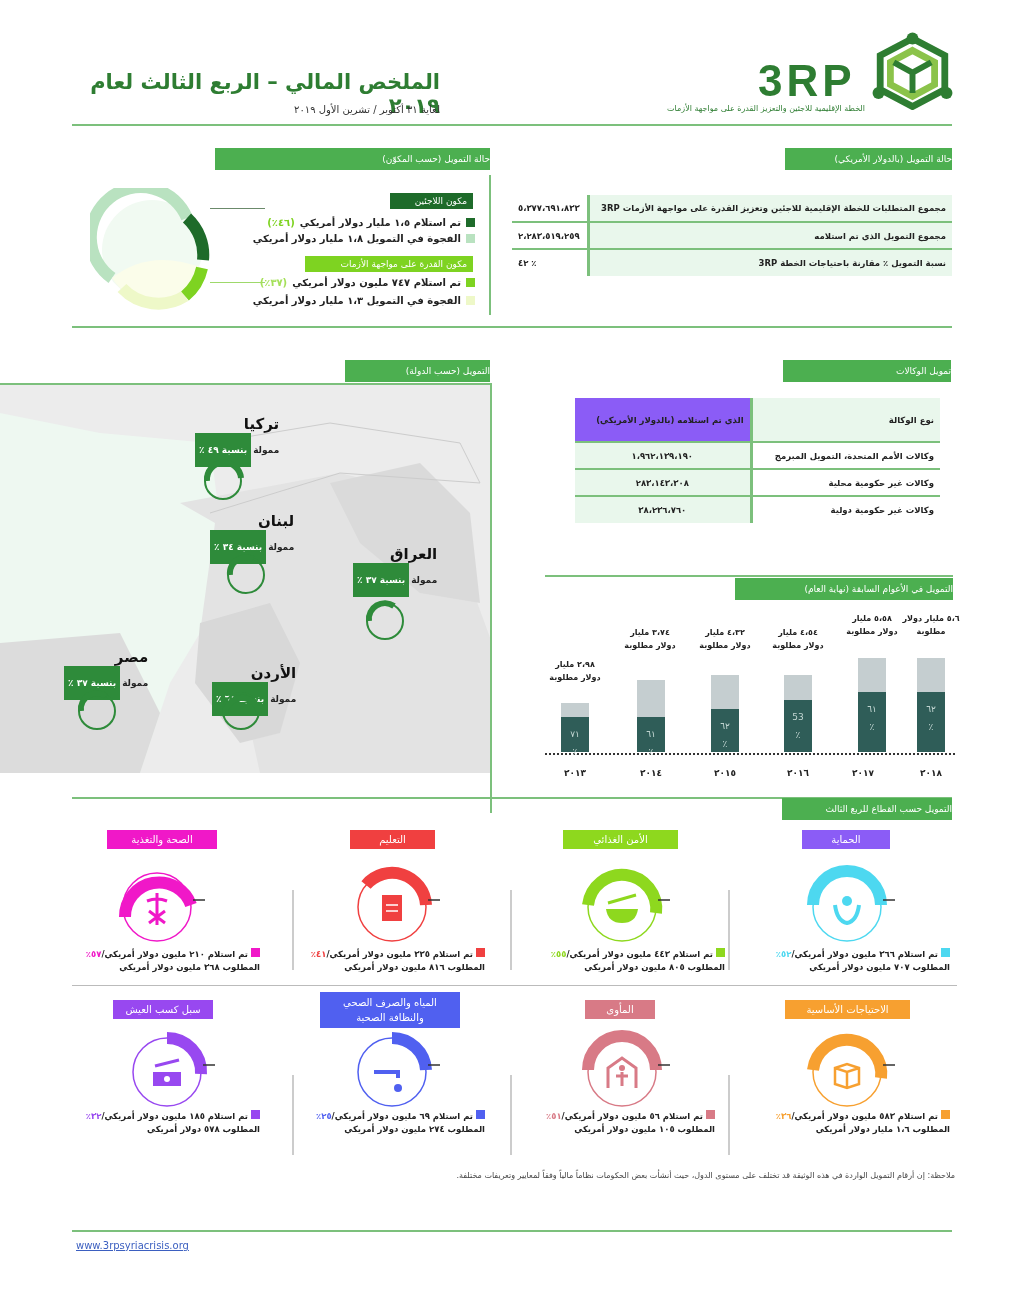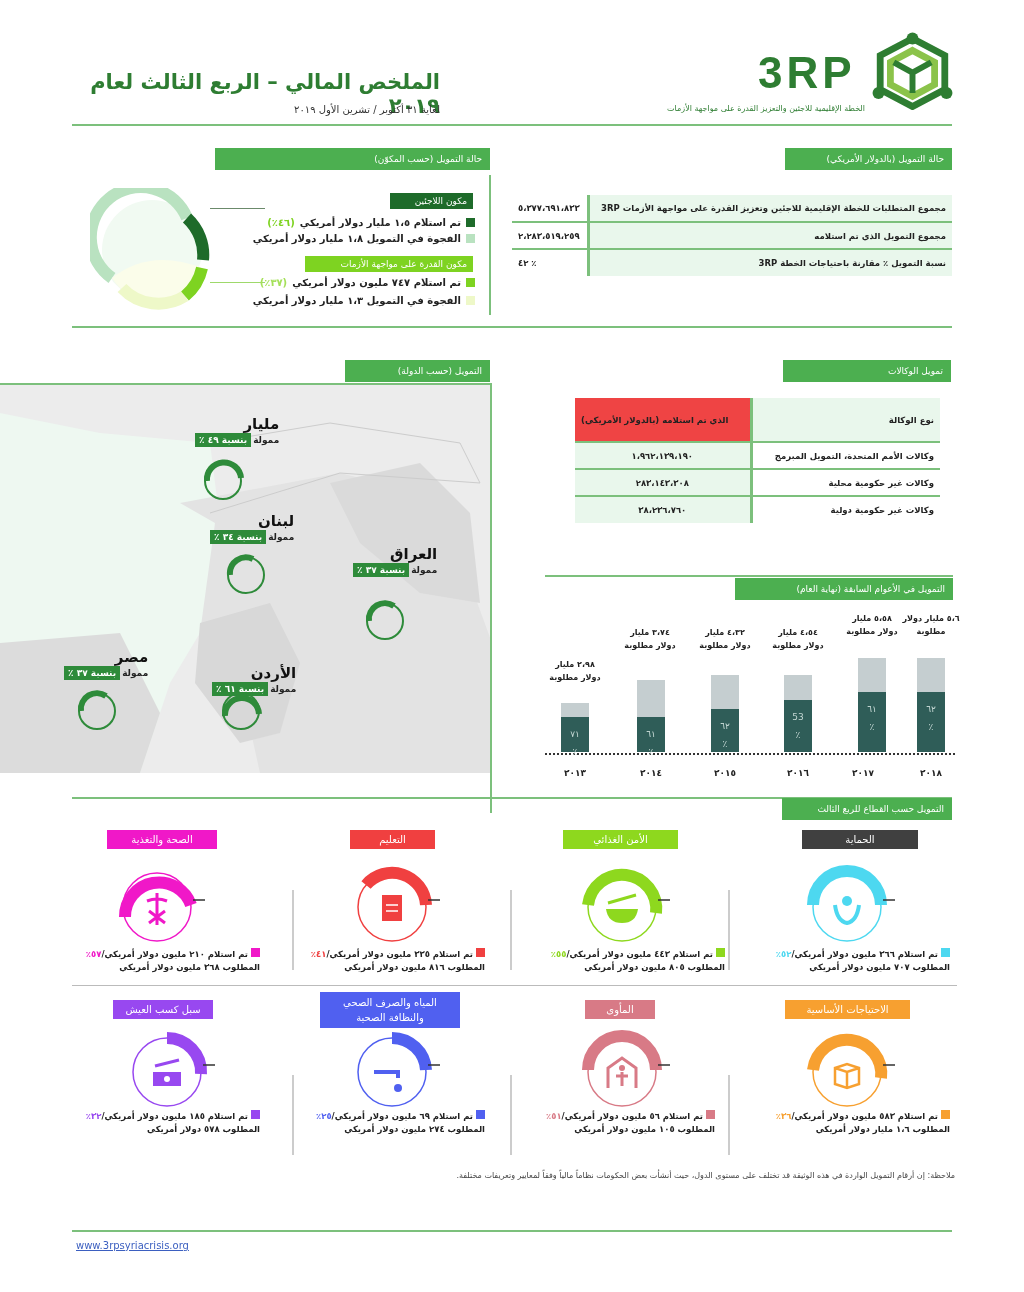--- a/index.html
+++ b/index.html
@@ -1,35 +1,35 @@
 <!DOCTYPE html>
 <html><head>
 <meta charset="utf-8">
 <style>
 *{box-sizing:border-box;margin:0;padding:0}
 body{width:1024px;height:1292px;background:#fff;font-family:"DejaVu Sans",sans-serif;position:relative;overflow:hidden;color:#222}
 .abs{position:absolute}
 .hdr-title{left:70px;top:70px;width:370px;text-align:right;font-size:21px;font-weight:bold;color:#2e7d32;direction:rtl}
 .hdr-sub{left:200px;top:104px;width:240px;text-align:right;font-size:10px;color:#333;direction:rtl}
-.logo-text{left:758px;top:48px;font-size:44px;font-weight:bold;color:#2e7d32;letter-spacing:4px;font-family:"Liberation Sans",sans-serif}
+.logo-text{left:758px;top:56px;font-size:44px;font-weight:bold;color:#2e7d32;letter-spacing:4px;font-family:"Liberation Sans",sans-serif}
 .logo-sub{left:555px;top:104px;width:310px;text-align:right;font-size:8px;color:#2e7d32;direction:rtl}
 .hr{height:2px;background:#7cc07c}
-.sec-head{background:#4caf50;color:#fff;font-size:9px;padding:6px 8px;direction:rtl;text-align:right}
+.sec-head{background:#4caf50;color:#fff;font-size:9px;padding:6px 0;direction:rtl;text-align:right}
 .tbl{border-collapse:collapse;direction:rtl;font-size:8.5px;font-weight:bold}
 .tbl td{padding:0 6px;height:27px;border-bottom:2px solid #7cc07c}
 .tbl td.lbl{background:#e9f7ec;text-align:right}
 .tbl td.val{text-align:left;border-right:3px solid #7cc07c}
 .legend-line{font-size:10px;font-weight:bold;direction:rtl;text-align:right;display:flex;align-items:center;gap:5px;justify-content:flex-start}
 .sw{width:9px;height:9px;display:inline-block}
 .comp-head{color:#fff;font-size:9px;padding:3px 6px;direction:rtl;text-align:right}
 .map{left:0;top:383px;width:492px;height:390px;background:#f2f2f2;overflow:hidden}
 .country{position:absolute;direction:rtl;text-align:right}
 .cname{font-size:15px;font-weight:bold;color:#111}
 .crow{display:flex;align-items:center;gap:2px;font-size:9px;font-weight:bold}
-.cbadge{background:#2e8b3a;color:#fff;font-size:9px;padding:2px 4px}
+.cbadge{background:#2e8b3a;color:#fff;font-size:9px;padding:12px 4px}
 .bars{left:545px;top:610px;width:410px;height:175px}
 .bar{position:absolute;bottom:0;width:28px}
 .bar .req{background:#c5ced0;position:absolute;bottom:0;width:100%}
 .bar .fund{background:#2f5d58;position:absolute;bottom:0;width:100%;color:#c5d8d4;font-size:9px;text-align:center;padding-top:8px;line-height:18px}
 .bar-lbl{position:absolute;font-size:8px;font-weight:bold;text-align:center;width:60px;direction:rtl;line-height:13px}
 .yr{position:absolute;font-size:9px;font-weight:bold;width:40px;text-align:center}
 .sector{position:absolute;width:200px;height:160px}
 .sec-title{position:absolute;top:0;color:#fff;font-size:10px;padding:4px 10px;direction:rtl;text-align:center}
 .sec-text{position:absolute;font-size:8.5px;font-weight:bold;direction:rtl;text-align:right;line-height:13px;width:190px}
 .note{left:240px;top:1170px;width:715px;font-size:8px;color:#444;direction:rtl;text-align:right;line-height:12px}
@@ -119,21 +119,21 @@
     <path d="M330 100 L420 80 L470 130 L480 220 L420 210 L360 160 Z" fill="#dadada"></path>
     <path d="M0 260 L120 250 L160 330 L140 390 L0 390 Z" fill="#dcdcdc"></path>
     <path d="M210 60 L330 40 L460 60 L480 100 L340 90 L210 130" fill="none" stroke="#ccc" stroke-width="1"></path>
   </svg>
 </div>
 <div class="abs" style="left:490px;top:383px;width:2px;height:430px;background:#7cc07c"></div>
 <div class="abs" style="left:0;top:383px;width:492px;height:2px;background:#7cc07c"></div>
 <div class="abs sec-head" style="left:345px;top:360px;width:145px">التمويل (حسب الدولة)</div>
 
 <div class="country" style="left:195px;top:415px">
-  <div class="cname">مليار</div>
+  <div class="cname">تركيا</div>
   <div class="crow">
       <span>ممولة</span>
       <span class="cbadge">بنسبة ٤٩ ٪</span>
     </div>
 </div>
 <div class="country" style="left:210px;top:512px">
   <div class="cname">لبنان</div>
   <div class="crow">
       <span>ممولة</span>
       <span class="cbadge">بنسبة ٣٤ ٪</span>
@@ -180,21 +180,21 @@
 <div class="abs" style="left:74px;top:688px"><svg width="46" height="46" viewBox="0 0 46 46">
       <circle cx="23" cy="23" r="18" fill="none" stroke="#2e8b3a" stroke-width="2"></circle>
       <path d="M7 23 A16 16 0 0 1 32 8" fill="none" stroke="#2e8b3a" stroke-width="6"></path>
     </svg></div>
 
 <div class="abs sec-head" style="left:783px;top:360px;width:168px">تمويل الوكالات</div>
 <table class="abs tbl" style="left:575px;top:398px;width:365px">
   <tbody>
       <tr>
     <td class="lbl" style="height:44px">نوع الوكالة</td>
-    <td class="val" style="background:#ef4444;text-align:left;height:44px">الذي تم استلامه (بالدولار الأمريكي)</td>
+    <td class="val" style="background:#8b5cf6;text-align:right;height:44px">الذي تم استلامه (بالدولار الأمريكي)</td>
   </tr>
   <tr>
         <td class="lbl" style="background:#fff">وكالات الأمم المتحدة، التمويل المبرمج</td>
         <td class="val" style="background:#e9f7ec;text-align:center">١،٩٦٢،١٣٩،١٩٠</td>
       </tr>
   <tr>
         <td class="lbl" style="background:#fff">وكالات غير حكومية محلية</td>
         <td class="val" style="background:#e9f7ec;text-align:center">٢٨٣،١٤٣،٣٠٨</td>
       </tr>
   <tr>
@@ -257,21 +257,21 @@
 <div class="abs hr" style="left:72px;top:985px;width:885px;height:1px;background:#bbb"></div>
 
 <div class="vline" style="left:292px;top:890px;height:80px"></div>
 <div class="vline" style="left:510px;top:890px;height:80px"></div>
 <div class="vline" style="left:728px;top:890px;height:80px"></div>
 <div class="vline" style="left:292px;top:1075px;height:80px"></div>
 <div class="vline" style="left:510px;top:1075px;height:80px"></div>
 <div class="vline" style="left:728px;top:1075px;height:80px"></div>
 
 <div class="sector" style="left:760px;top:830px">
-  <div class="sec-title" style="left:42px;width:116px;background:#404040">الحماية</div>
+  <div class="sec-title" style="left:42px;width:88px;background:#8b5cf6">الحماية</div>
   <svg class="abs" style="left:45px;top:35px" width="90" height="80" viewBox="0 0 90 80">
       <circle cx="42" cy="42" r="34" fill="none" stroke="#4dd8f0" stroke-width="1.5"></circle>
       <path d="M8 40 A34 34 0 0 1 76 40" fill="none" stroke="#4dd8f0" stroke-width="12"></path>
       <circle cx="42" cy="36" r="5" fill="#4dd8f0"></circle>
       <path d="M30 40 Q32 56 42 58 Q52 56 54 40" fill="none" stroke="#4dd8f0" stroke-width="4"></path>
       <path d="M78 35 H96 V80" fill="none" stroke="#333" stroke-width="1.5"></path>
     </svg>
   <div class="sec-text" style="left:0;top:118px">
     <span class="sw" style="background:#4dd8f0"></span>
     <span>تم استلام ٣٦٦ مليون دولار أمريكي/</span><span style="color:#4dd8f0">٥٢٪</span><br>

